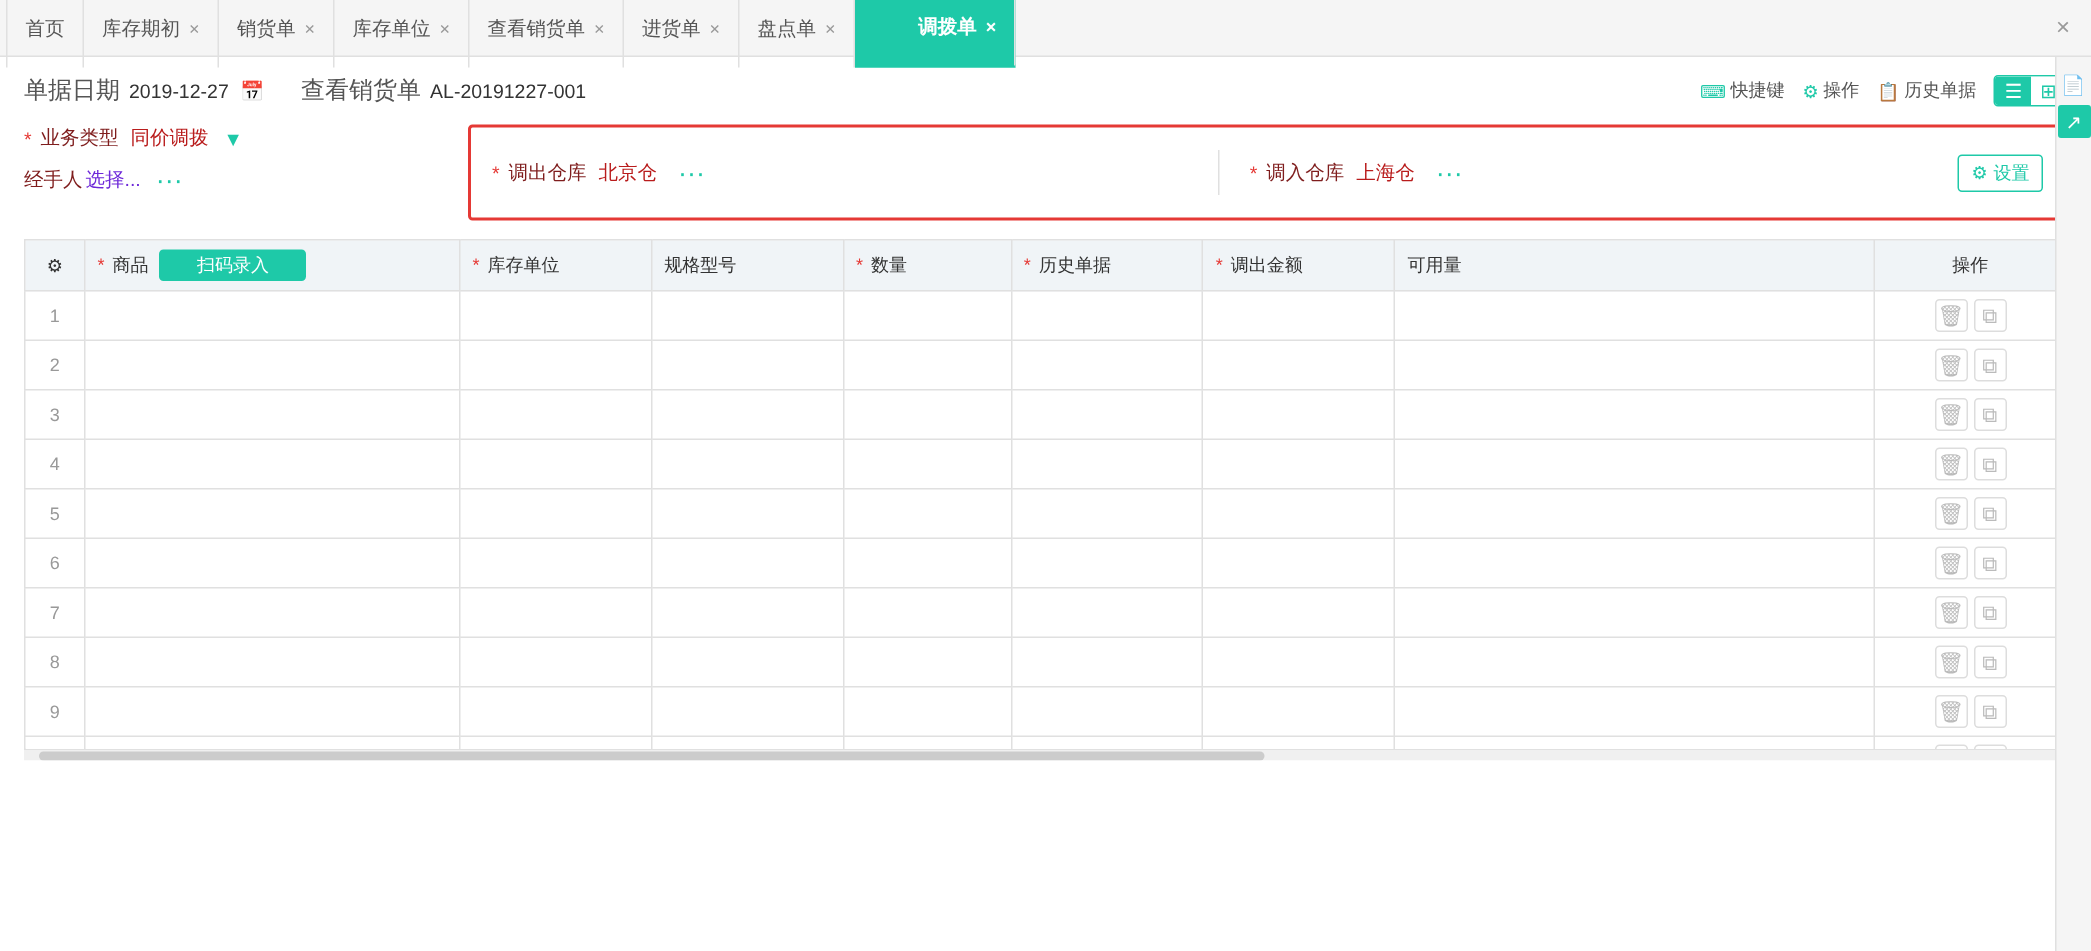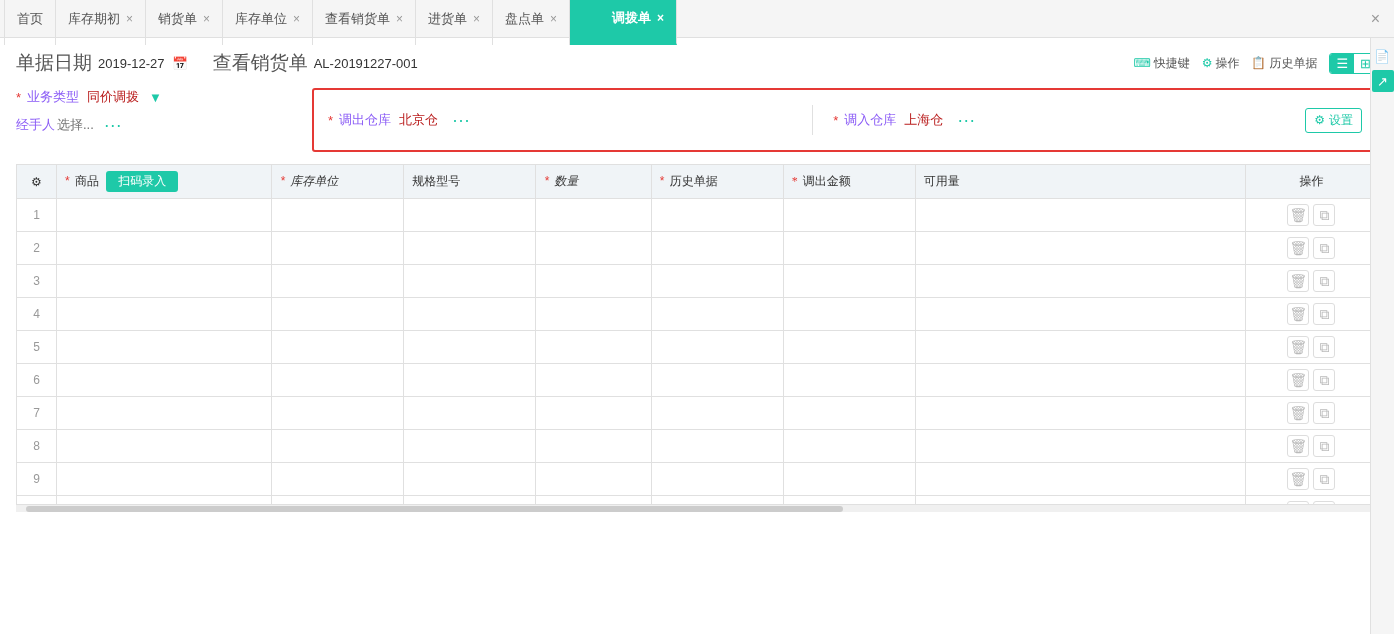--- a/index.html
+++ b/index.html
@@ -55,21 +55,21 @@
     
     .header-row {
       display: flex;
       align-items: center;
       margin-bottom: 12px;
       gap: 24px;
     }
     .header-field {
       display: flex; align-items: center; gap: 6px;
     }
-    .header-label { color: #555; font-size: 19px; }
+    .header-label { color: #555; font-size: 16px; }
     .header-value { color: #333; font-size: 13px; font-weight: 500; }
     .calendar-icon { color: #1ec9a8; cursor: pointer; margin-left: 2px; }
     .header-right-actions {
       margin-left: auto;
       display: flex;
       align-items: center;
       gap: 12px;
     }
     .action-link {
       display: flex; align-items: center; gap: 3px;
@@ -113,21 +113,21 @@
       gap: 0;
       position: relative;
       min-height: 64px;
     }
     .form-field {
       display: flex;
       align-items: center;
       gap: 6px;
     }
     .required-star { color: #e53935; }
-    .field-label { color: #8b5cf6; }
+    .field-label { color: #7f1d1d; }
     .field-value { color: #b91c1c; font-weight: 500; margin-left: 2px; }
     .dropdown-arrow { color: #1ec9a8; cursor: pointer; margin-left: 4px; }
     .more-btn { color: #1ec9a8; cursor: pointer; font-size: 18px; line-height: 1; margin-left: 8px; }
 
     .warehouse-field {
       flex: 1;
       display: flex;
       align-items: center;
       gap: 6px;
     }
@@ -145,21 +145,21 @@
       padding: 3px 8px;
       cursor: pointer;
       font-size: 12px;
       white-space: nowrap;
       margin-left: 8px;
     }
 
     .handler-row {
       display: flex; align-items: center; gap: 2px;
     }
-    .handler-placeholder { color: #737373; }
+    .handler-placeholder { color: #6d28d9; }
 
     
     .table-wrapper {
       width: 100%;
       overflow-x: auto;
     }
     table {
       width: 100%;
       border-collapse: collapse;
       font-size: 12px;
@@ -203,21 +203,21 @@
     }
     .gear-cell {
       text-align: center;
       width: 40px;
     }
     .scan-btn {
       background: #1ec9a8;
       color: #fff;
       border: none;
       border-radius: 3px;
-      padding: 2px 12px;
+      padding: 2px 25px;
       font-size: 12px;
       cursor: pointer;
       margin-left: 4px;
     }
 
     
     .right-sidebar {
       position: fixed;
       right: 0;
       top: 38px;
@@ -380,36 +380,36 @@
         <thead>
           <tr>
             <th class="gear-cell">
               <span>⚙</span>
             </th>
             <th style="min-width:120px;">
               <span class="req">*</span>
               <span>商品</span>
               <button class="scan-btn">扫码录入</button>
             </th>
-            <th style="min-width:80px;font-style:italic;">
+            <th style="min-width:80px;">
               <span class="req">*</span>
               <span>库存单位</span>
             </th>
             <th style="min-width:80px;">
               <span>规格型号</span>
             </th>
-            <th style="min-width:70px;font-style:italic;">
+            <th style="min-width:70px;">
               <span class="req">*</span>
               <span>数量</span>
             </th>
             <th style="min-width:80px;">
               <span class="req">*</span>
               <span>历史单据</span>
             </th>
-            <th style="min-width:80px;font-family:Liberation Serif, serif;">
+            <th style="min-width:80px;">
               <span class="req">*</span>
               <span>调出金额</span>
             </th>
             <th style="min-width:200px;">
               <span>可用量</span>
             </th>
             <th style="min-width:80px; text-align:center;">
               <span>操作</span>
             </th>
           </tr>

